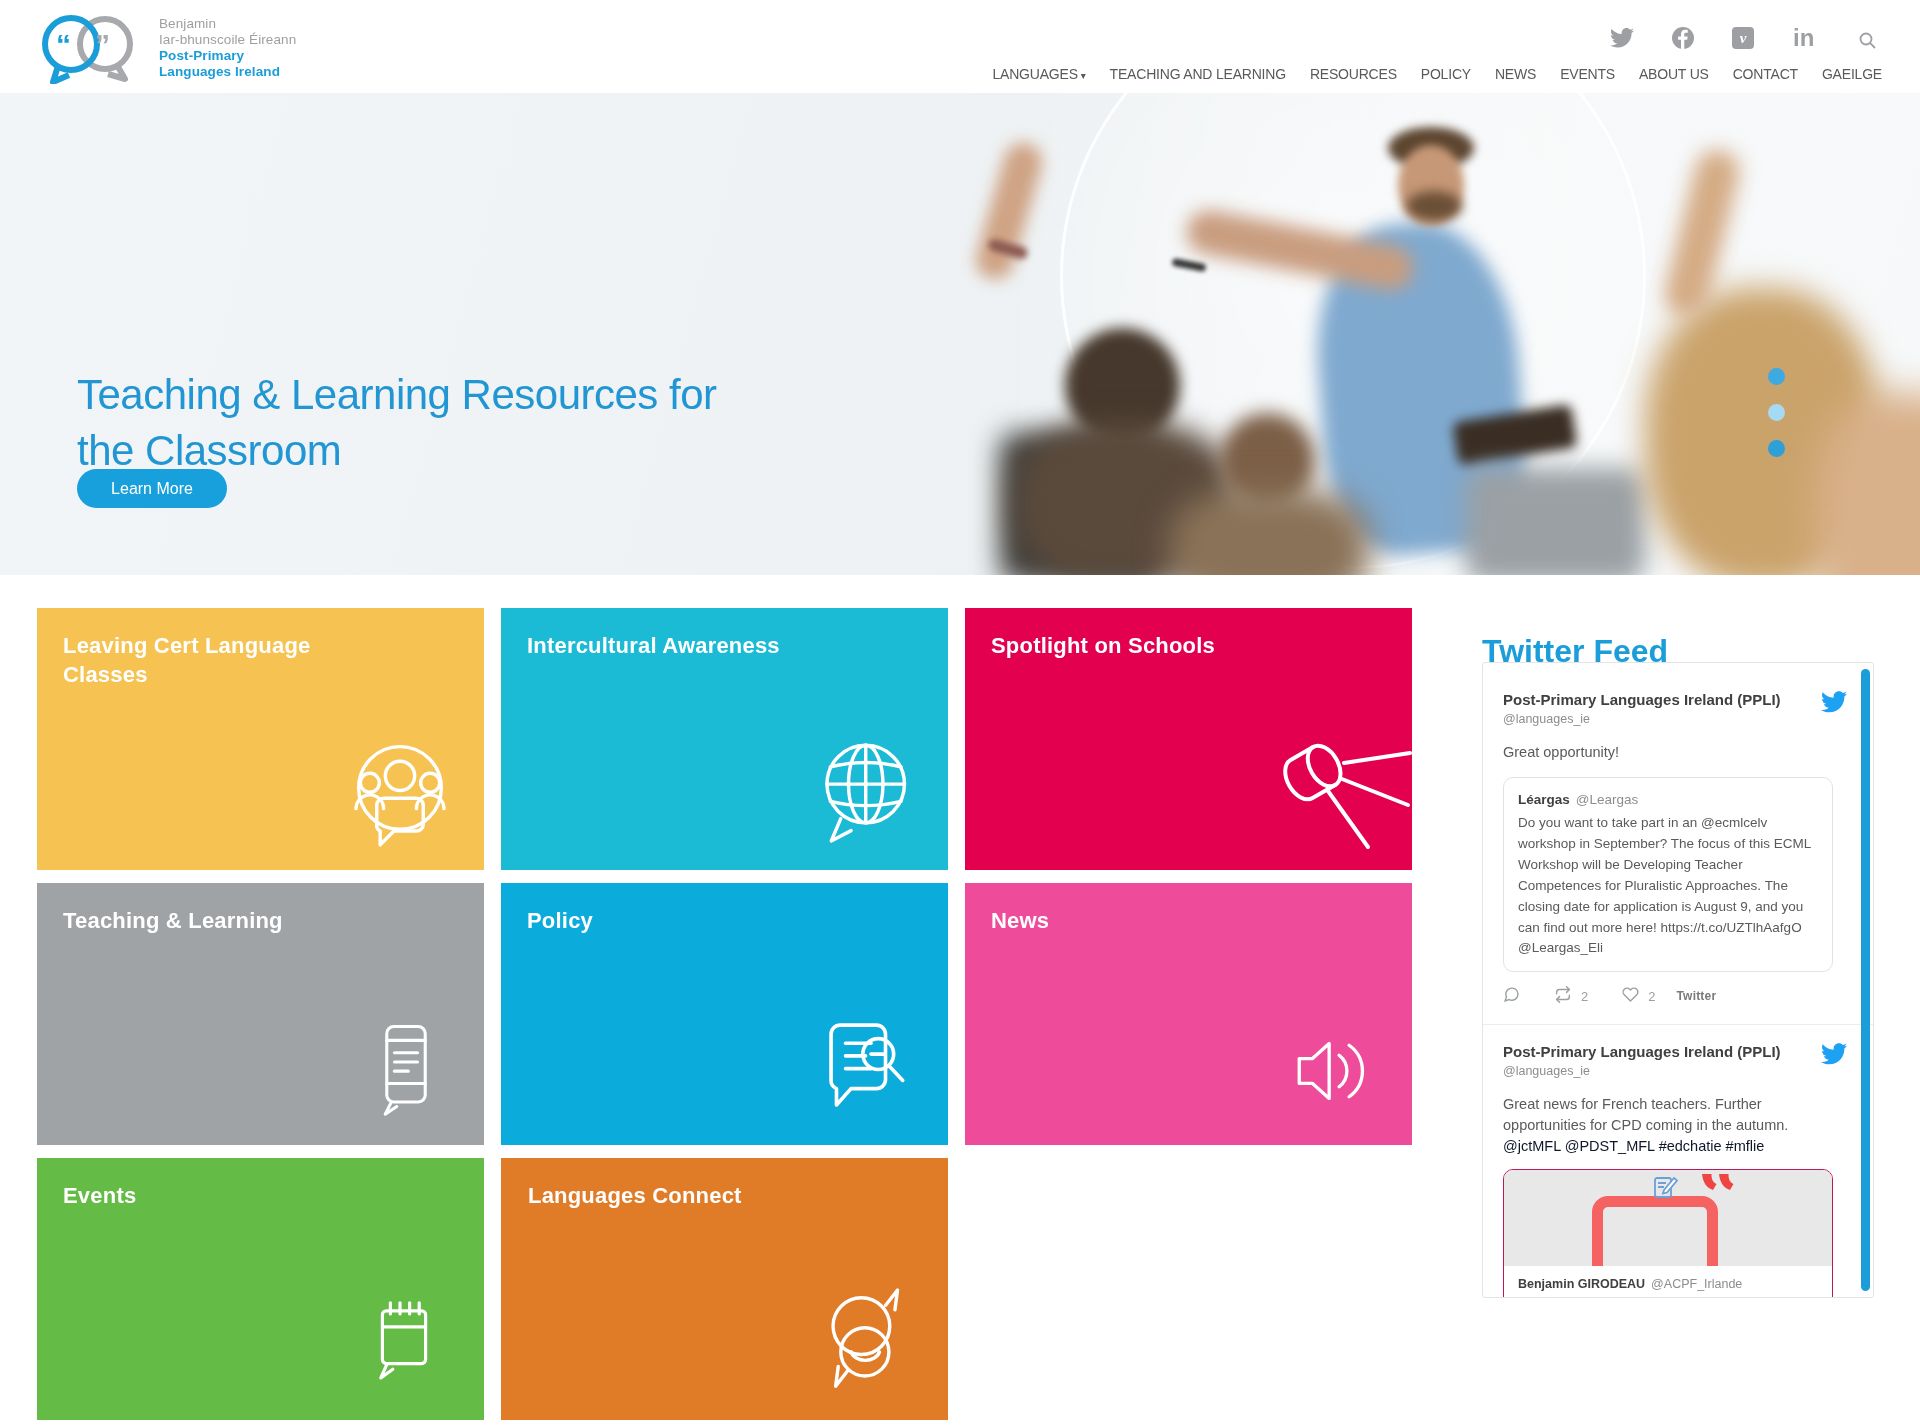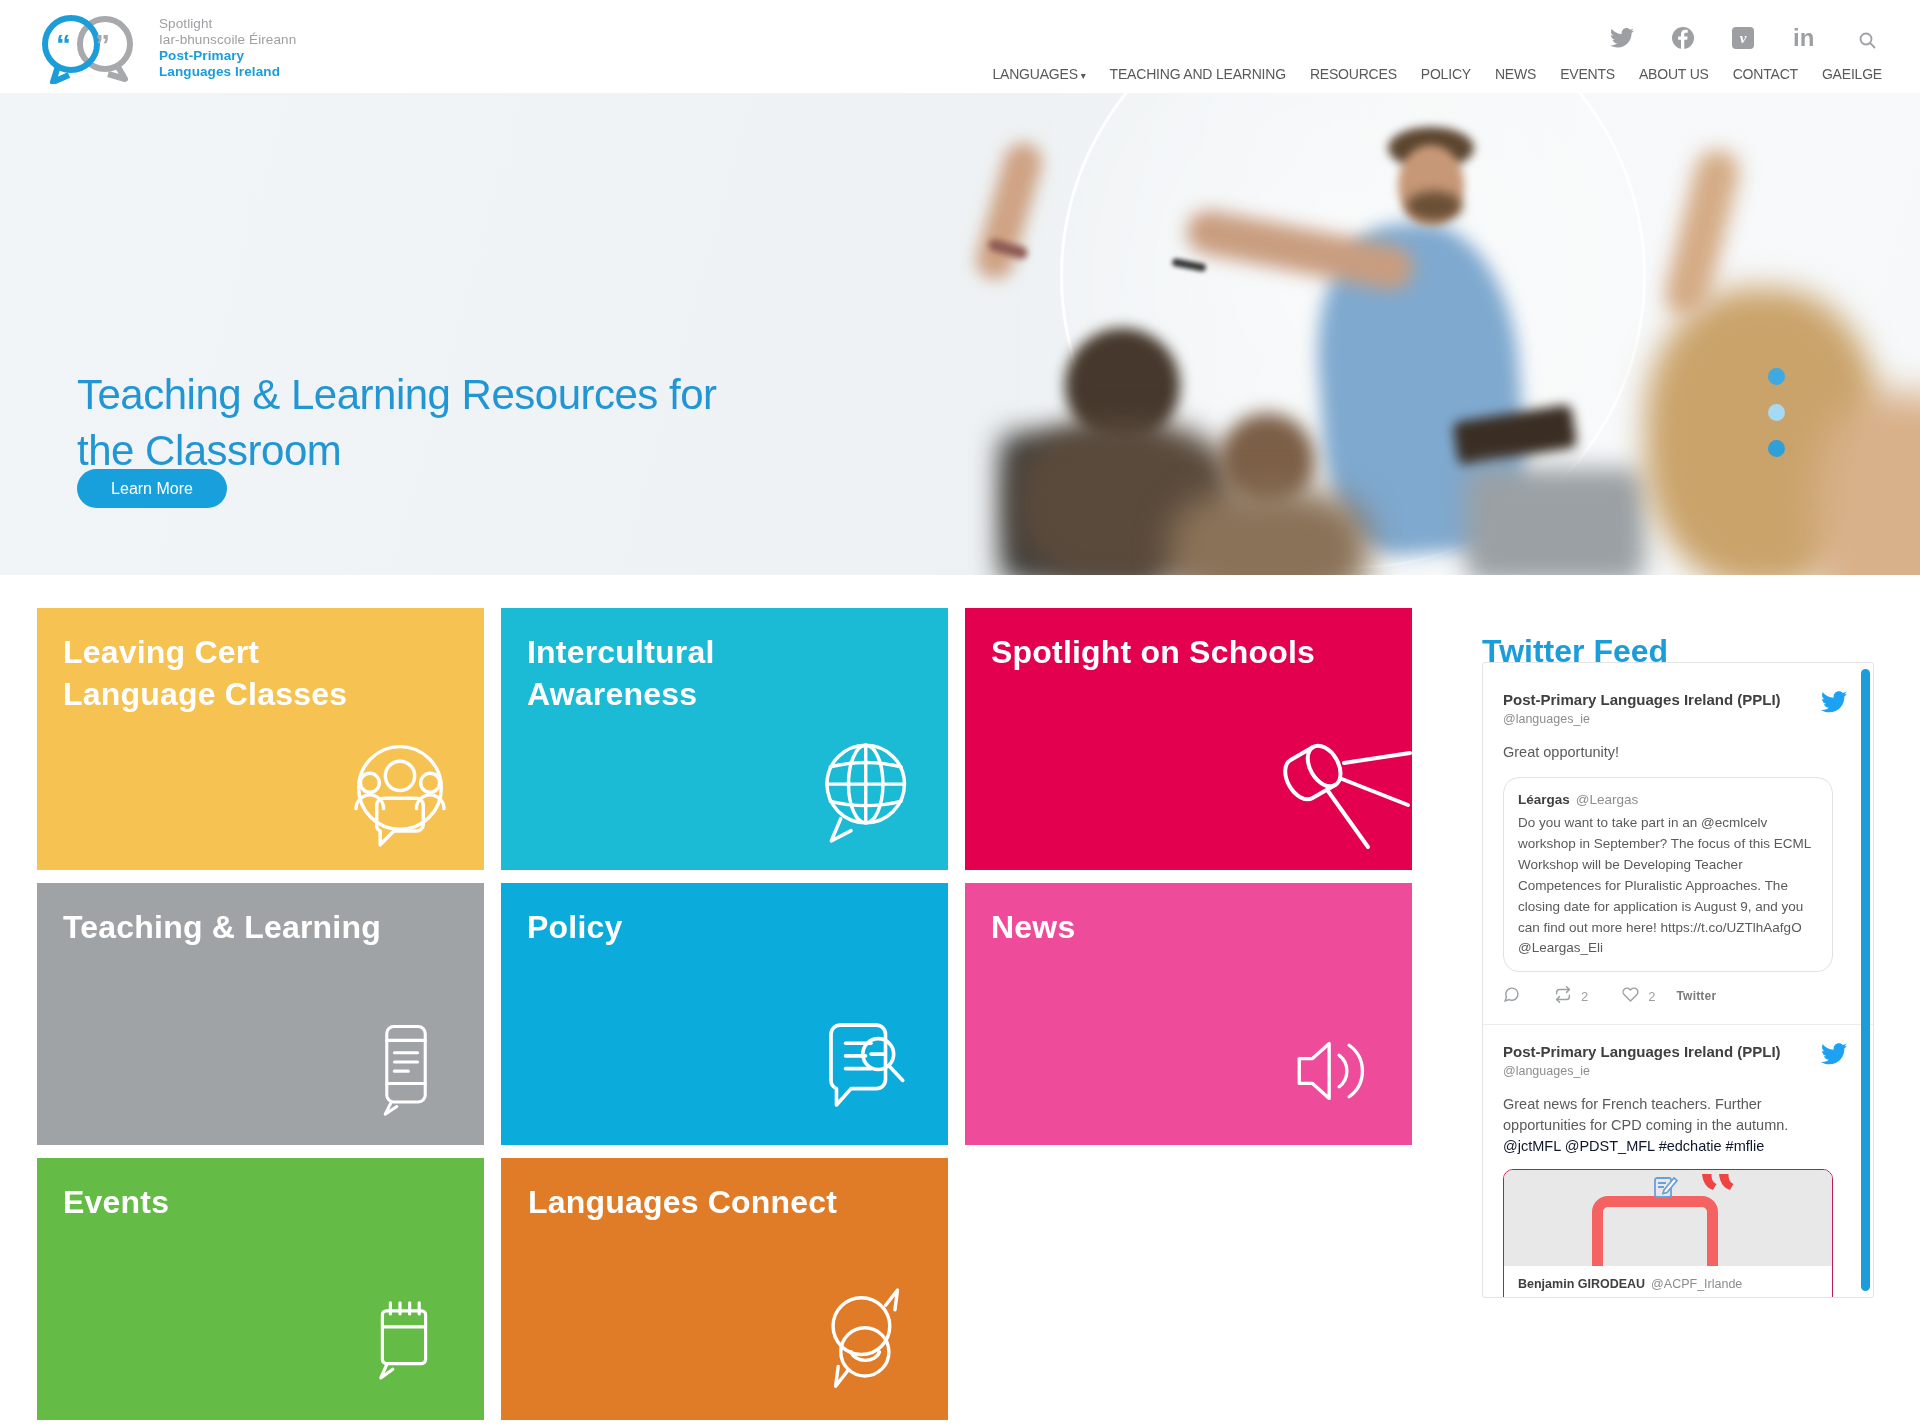--- a/index.html
+++ b/index.html
@@ -49,35 +49,35 @@
   .desk-dark{left:440px;top:340px;width:160px;height:150px;background:#3c3b38;filter:blur(14px);border-radius:16px;position:absolute;}
   .corner-warm{left:1255px;top:300px;width:180px;height:260px;background:#d8b089;filter:blur(18px);border-radius:40%;position:absolute;}
   .hero-title{position:absolute;left:77px;top:246px;width:700px;color:#2196d3;font-size:42px;line-height:56px;font-weight:400;letter-spacing:-.5px;z-index:5;}
   .hero-btn{position:absolute;left:77px;top:376px;width:150px;height:39px;border-radius:20px;background:#18a0dc;
     color:#fff;font-size:16px;display:flex;align-items:center;justify-content:center;cursor:pointer;z-index:5;border:none;font-family:inherit;}
   .dots{position:absolute;left:1768px;top:275px;display:flex;flex-direction:column;gap:19px;z-index:6;}
   .dot{width:17px;height:17px;border-radius:50%;}
   
   .tile-grid{position:absolute;left:37px;top:608px;display:grid;grid-template-columns:repeat(3,447px);grid-auto-rows:262px;gap:13px 17px;}
   .tile{position:relative;color:#fff;padding:24px 26px;box-sizing:border-box;overflow:hidden;cursor:pointer;}
-  .tile h3{margin:0;font-size:32px;font-weight:bold;line-height:1.3;max-width:330px;letter-spacing:.2px;}
+  .tile h3{margin:0;font-size:22px;font-weight:bold;line-height:1.3;max-width:330px;letter-spacing:.2px;}
   .tile .tile-icon{position:absolute;right:28px;bottom:20px;}
   .tile .tile-icon.flush{right:0;}
   
   .tw-heading{position:absolute;left:1482px;top:606px;font-size:32px;font-weight:bold;color:#1b9dd9;}
   .tw-card{position:absolute;left:1482px;top:662px;width:392px;height:636px;background:#fff;border:1px solid #e4e4e4;border-radius:3px;
     box-sizing:border-box;padding:28px 20px;overflow:hidden;}
   .tw-scrollbar{position:absolute;right:3px;top:6px;height:622px;width:9px;background:#1b9dd9;border-radius:5px;}
   .tweet-header{position:relative;padding-right:44px;}
   .tw-name{font-size:15px;font-weight:bold;color:#404040;}
   .tw-handle{font-size:12.5px;color:#8d8d8d;margin-top:4px;}
   .tw-bird{position:absolute;right:6px;top:0;}
   .tweet-text{margin-top:16px;font-size:14.5px;color:#5a5a5a;line-height:1.45;width:330px;}
   .tweet-link{color:#0f172a;}
-  .quote-box{margin-top:14px;width:330px;box-sizing:border-box;border:1px solid #e2e2e2;border-radius:16px;padding:12px 14px;
+  .quote-box{margin-top:14px;width:330px;box-sizing:border-box;border:1px solid #e2e2e2;border-radius:10px;padding:12px 14px;
     font-size:13.5px;color:#5a5a5a;line-height:1.55;}
   .q-author{font-weight:bold;color:#404040;}
   .q-handle{color:#8d8d8d;margin-left:6px;font-weight:normal;}
   .q-text{margin-top:2px;}
   .actions{margin-top:14px;display:flex;align-items:center;gap:9px;color:#9aa0a3;font-size:13px;}
   .actions .gap{width:16px;}
   .act-count{color:#9aa0a3;}
   .act-source{margin-left:12px;font-size:12px;color:#7a7a7a;font-weight:bold;letter-spacing:.2px;}
   .divider{border-top:1px solid #ececec;margin:18px -20px;}
   .quote-media{margin-top:12px;width:330px;border:1px solid #be185d;border-radius:10px;overflow:hidden;box-sizing:border-box;}
@@ -97,21 +97,21 @@
       <g fill="none" stroke-width="6">
         <circle cx="72" cy="32" r="25" stroke="#a7a9ac"></circle>
         <path d="M84 53 l8 14 -17 -5" stroke="#a7a9ac" stroke-linejoin="round"></path>
         <circle cx="38" cy="32" r="26" stroke="#1b9dd9"></circle>
         <path d="M25 54 l-5 16 16 -7" stroke="#1b9dd9" stroke-linejoin="round"></path>
       </g>
       <text x="23" y="43" font-size="30" font-weight="bold" fill="#1b9dd9">“</text>
       <text x="62" y="43" font-size="30" font-weight="bold" fill="#a7a9ac">”</text>
     </svg>
     <div class="logo-text">
-      <div class="grey">Spotlight</div>
+      <div class="grey">Benjamin</div>
       <div class="grey">Iar-bhunscoile Éireann</div>
       <div class="blue">Post-Primary</div>
       <div class="blue">Languages Ireland</div>
     </div>
   </div>
 
   <div class="social-row">
     <span>
       <svg width="24" height="20" viewBox="0 0 24 20" fill="#9d9fa2">
           <path d="M23.9 2.4c-.9.4-1.8.65-2.8.77 1-.6 1.8-1.57 2.16-2.72-.95.55-2 .96-3.13 1.18C19.24.67 17.96.07 16.55.07c-2.72 0-4.92 2.2-4.92 4.92 0 .39.04.76.13 1.12C7.67 5.9 4.05 3.94 1.62.97c-.43.72-.67 1.56-.67 2.47 0 1.71.87 3.21 2.19 4.1-.8-.03-1.57-.25-2.23-.62v.06c0 2.39 1.7 4.38 3.95 4.83-.41.11-.85.17-1.3.17-.31 0-.61-.03-.91-.09.63 1.95 2.44 3.38 4.6 3.42-1.68 1.32-3.8 2.1-6.1 2.1-.4 0-.78-.02-1.17-.07 2.19 1.4 4.77 2.21 7.56 2.21 9.05 0 14-7.5 14-13.99v-.63c.96-.69 1.8-1.56 2.46-2.55z"></path>

